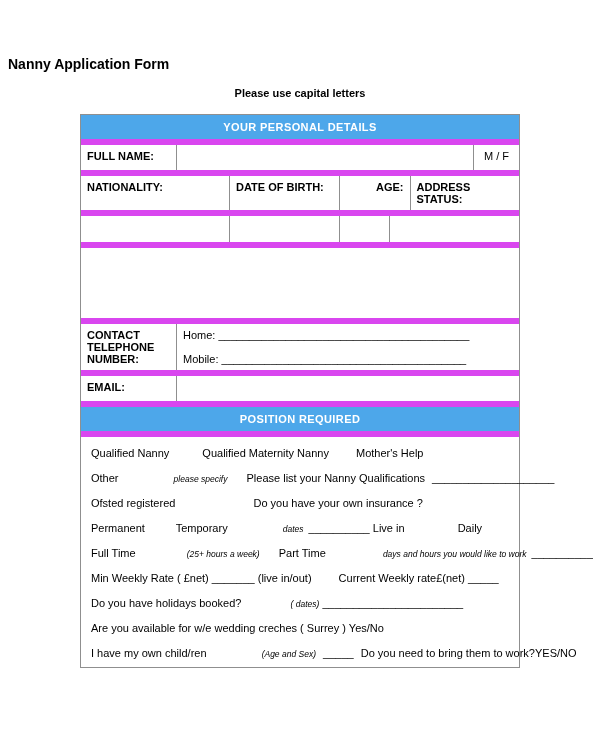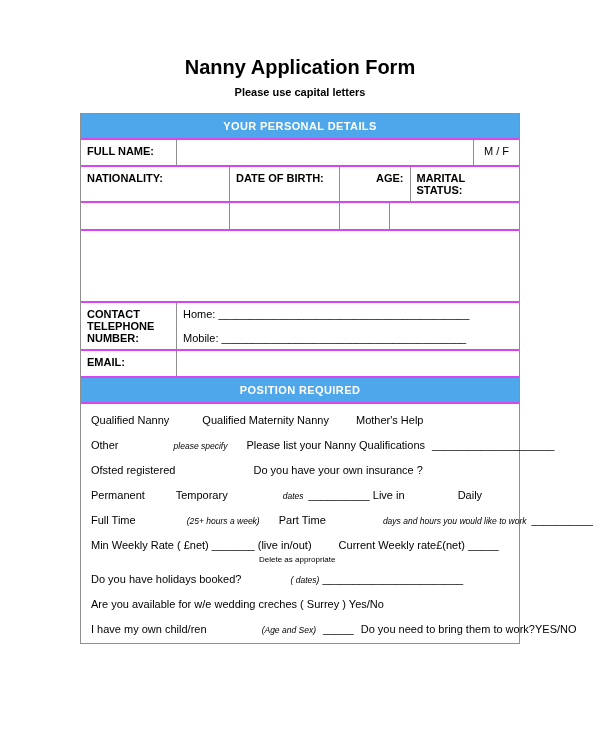--- a/index.html
+++ b/index.html
@@ -7,38 +7,39 @@
   body {
     width: 600px; height: 730px;
     background: #ffffff;
     font-family: "Liberation Sans", sans-serif;
     color: #000;
   }
   .sheet { width: 600px; height: 730px; background: #fff; overflow: hidden; }
 
   .title {
     padding-top: 56px;
-    text-align: center;
-    font-size: 20px;
+    text-align: left;
+    font-size: 14px;
     font-weight: bold;
+    padding-left: 8px;
   }
   .subtitle {
-    margin-top: 7px;
+    margin-top: 15px;
     text-align: center;
     font-size: 11px;
     font-weight: bold;
   }
 
   .form {
     width: 440px;
     margin: 15px auto 0;
     border: 1px solid #8f8f8f;
     font-size: 11px;
   }
-  .form > * + * { border-top: 2px solid #d946ef; }
+  .form > * + * { border-top: 6px solid #d946ef; }
 
   .section-header {
     background: #4da7ea;
     color: #fff;
     font-weight: bold;
     text-align: center;
     font-size: 11px;
     letter-spacing: 0.4px;
     padding: 6px 0;
   }
@@ -89,21 +90,21 @@
     <div class="row">
       <div class="cell label w-label">FULL NAME:</div>
       <div class="cell grow"></div>
       <div class="cell mf">M / F</div>
     </div>
 
     <div class="row">
       <div class="cell label w-nat">NATIONALITY:</div>
       <div class="cell label w-dob">DATE OF BIRTH:</div>
       <div class="cell label w-age">AGE:</div>
-      <div class="cell label grow">MARITAL STATUS:</div>
+      <div class="cell label grow">ADDRESS STATUS:</div>
     </div>
 
     <div class="row h-empty">
       <div class="cell w-nat"></div>
       <div class="cell w-dob"></div>
       <div class="cell w-age"></div>
       <div class="cell grow"></div>
     </div>
 
     <div class="row h-address">
@@ -168,21 +169,20 @@
         <span>__________</span>
       </div>
 
       <div class="pline">
         <span>Min Weekly Rate ( £net)</span>
         <span>_______</span>
         <span class="mr24">(live in/out)</span>
         <span>Current Weekly rate£(net)</span>
         <span>_____</span>
       </div>
-      <div class="subnote">Delete as appropriate</div>
 
 
       <div class="pline">
         <span class="mr2">Do you have holidays booked?</span>
         <span class="sm">( dates)</span>
         <span>_______________________</span>
       </div>
 
       <div class="pline">
         <span>Are you available for w/e wedding creches ( Surrey ) Yes/No</span>

